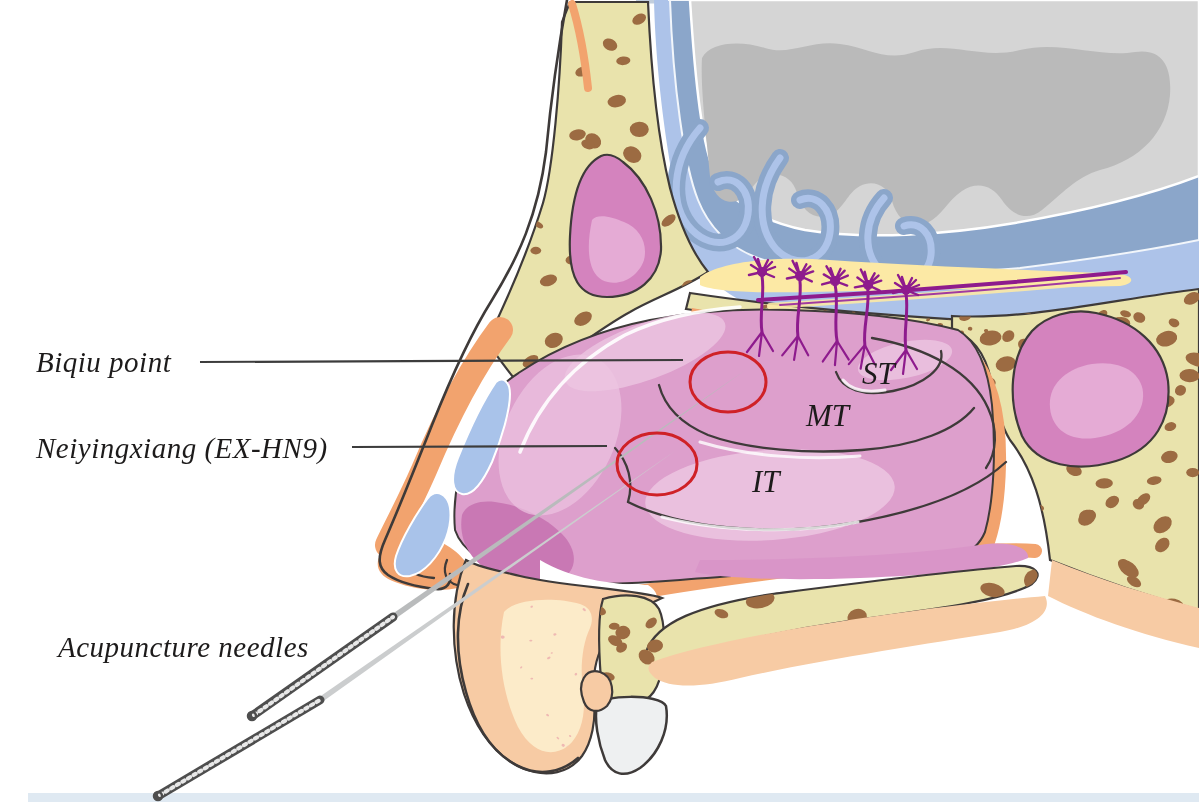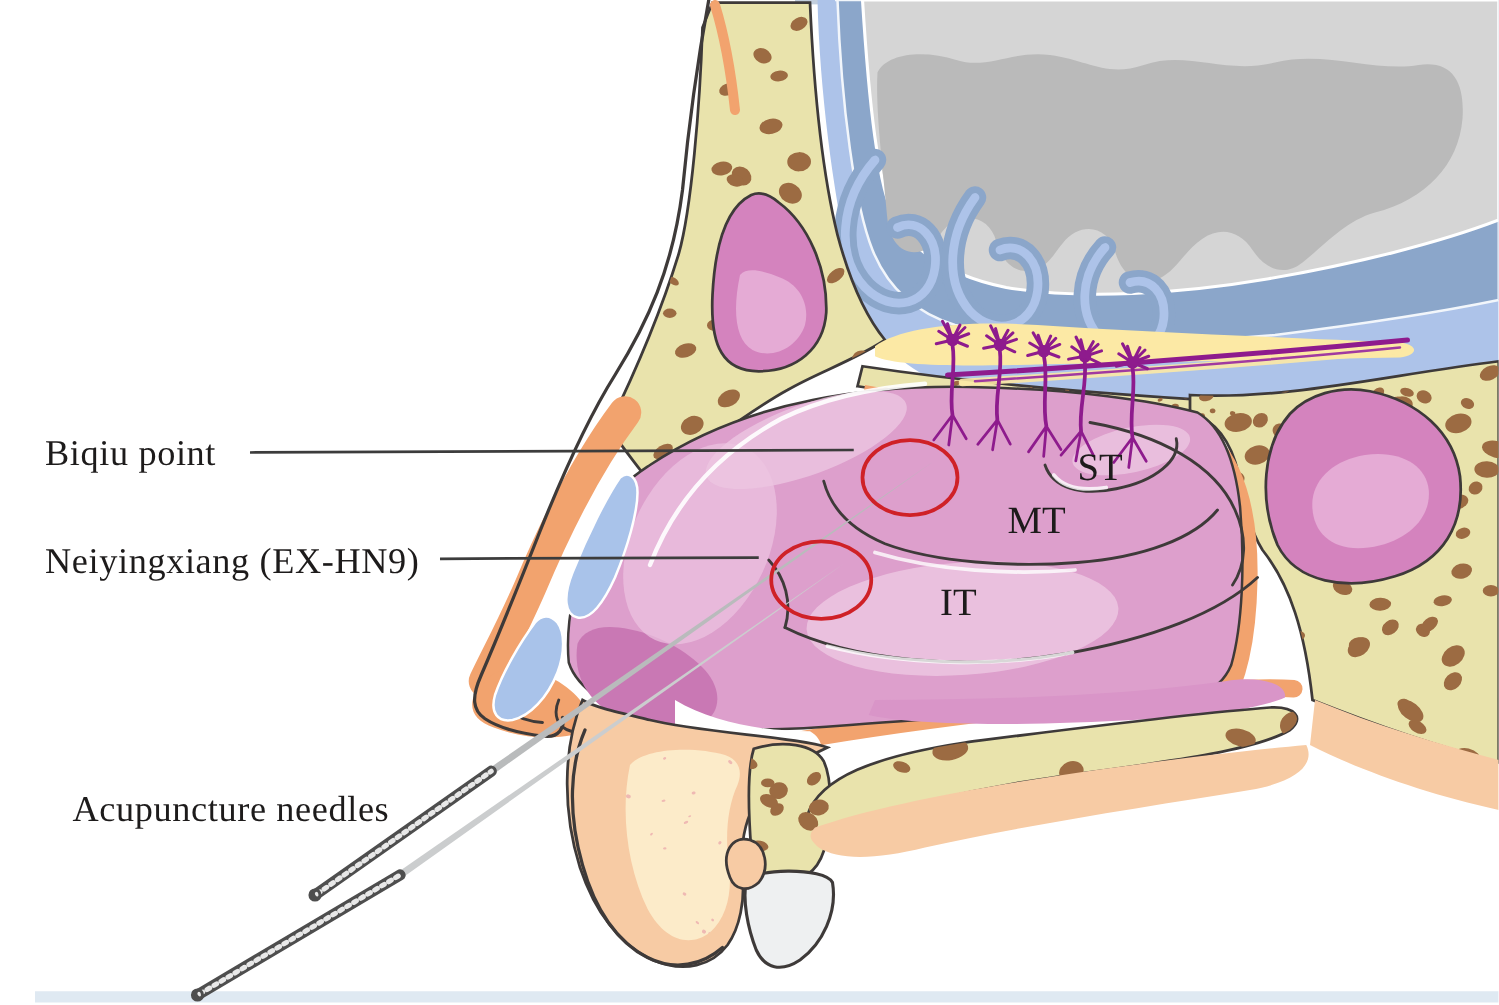--- a/index.html
+++ b/index.html
@@ -1,16 +1,16 @@
 <!DOCTYPE html>
 <html><head>
 <meta charset="utf-8">
 <style>
   html,body{margin:0;padding:0;background:#fff;}
-  .stage{width:1199px;height:804px;position:relative;overflow:hidden;background:#fff;}
+  .stage{width:1199px;height:804px;position:relative;overflow:hidden;background:#fff;font-style:italic;}
   svg{display:block;}
   text{font-family:"Liberation Serif","DejaVu Serif",serif;fill:#1d1b1b;}
   .lbl{font-size:29px;letter-spacing:.5px;}
   .tlbl{font-size:31px;}
   .outl{fill:none;stroke-linecap:round;stroke-linejoin:round;}
 </style>
 </head>
 <body>
 
 <div class="stage">

